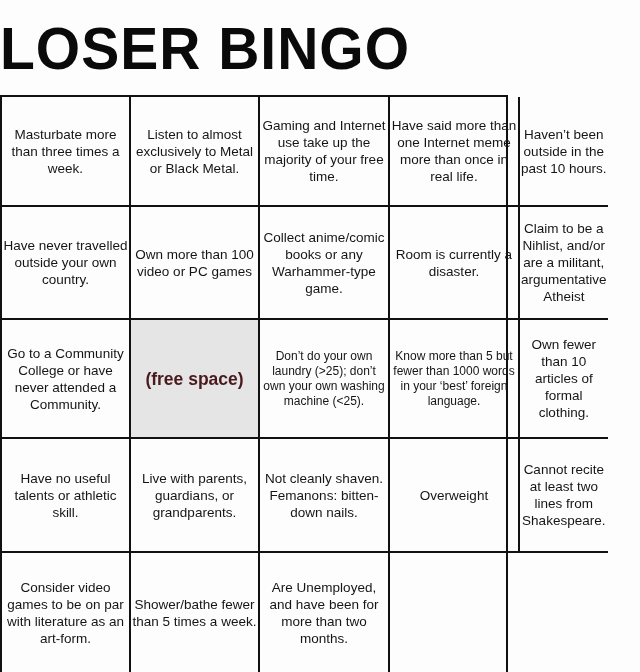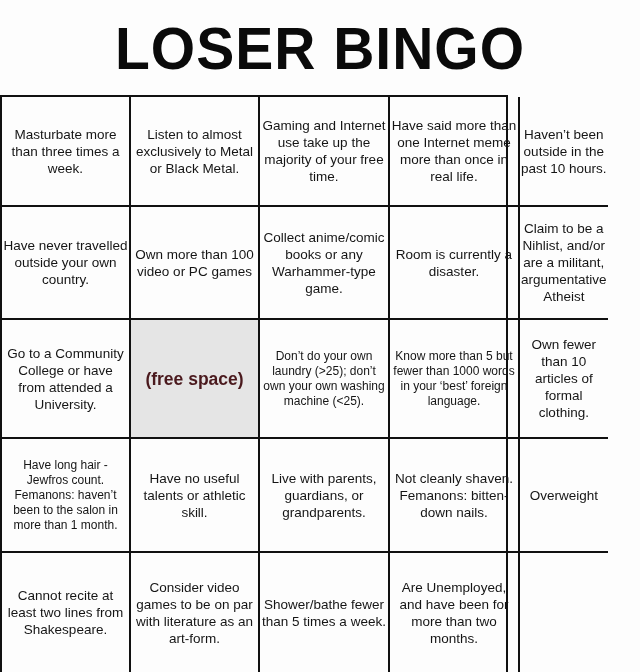--- a/index.html
+++ b/index.html
@@ -13,21 +13,20 @@
     background: #fdfdfd;
     overflow: hidden;
     font-family: "Liberation Sans", sans-serif;
     color: #111111;
     box-sizing: border-box;
   }
   #title-band {
     height: 95px;
     display: flex;
     align-items: center;
-    justify-content: center;
   }
   #title-band h1 {
     margin: 0;
     font-size: 57px;
     font-weight: bold;
     letter-spacing: 1px;
     color: #0a0a0a;
     transform: scaleY(1.04);
   }
   #grid {
@@ -80,27 +79,26 @@
     <div class="cell">Gaming and Internet use take up the majority of your free time.</div>
     <div class="cell">Have said more than one Internet meme more than once in real life.</div>
     <div class="cell">Haven’t been outside in the past 10 hours.</div>
 
     <div class="cell">Have never travelled outside your own country.</div>
     <div class="cell">Own more than 100 video or PC games</div>
     <div class="cell">Collect anime/comic books or any Warhammer-type game.</div>
     <div class="cell">Room is currently a disaster.</div>
 
     <div class="cell">Claim to be a Nihlist, and/or are a militant, argumentative Atheist</div>
-    <div class="cell">Go to a Community College or have from attended a University.</div>
+    <div class="cell">Go to a Community College or have never attended a Community.</div>
     <div class="cell free">(free space)</div>
     <div class="cell small">Don’t do your own laundry (&gt;25); don’t own your own washing machine (&lt;25).</div>
     <div class="cell small">Know more than 5 but fewer than 1000 words in your ‘best’ foreign language.</div>
 
     <div class="cell">Own fewer than 10 articles of formal clothing.</div>
-    <div class="cell small">Have long hair - Jewfros count. Femanons: haven’t been to the salon in more than 1 month.</div>
     <div class="cell">Have no useful talents or athletic skill.</div>
     <div class="cell">Live with parents, guardians, or grandparents.</div>
     <div class="cell">Not cleanly shaven. Femanons: bitten-down nails.</div>
 
     <div class="cell">Overweight</div>
     <div class="cell">Cannot recite at least two lines from Shakespeare.</div>
     <div class="cell">Consider video games to be on par with literature as an art-form.</div>
     <div class="cell">Shower/bathe fewer than 5 times a week.</div>
     <div class="cell">Are Unemployed, and have been for more than two months.</div>
   </div>

